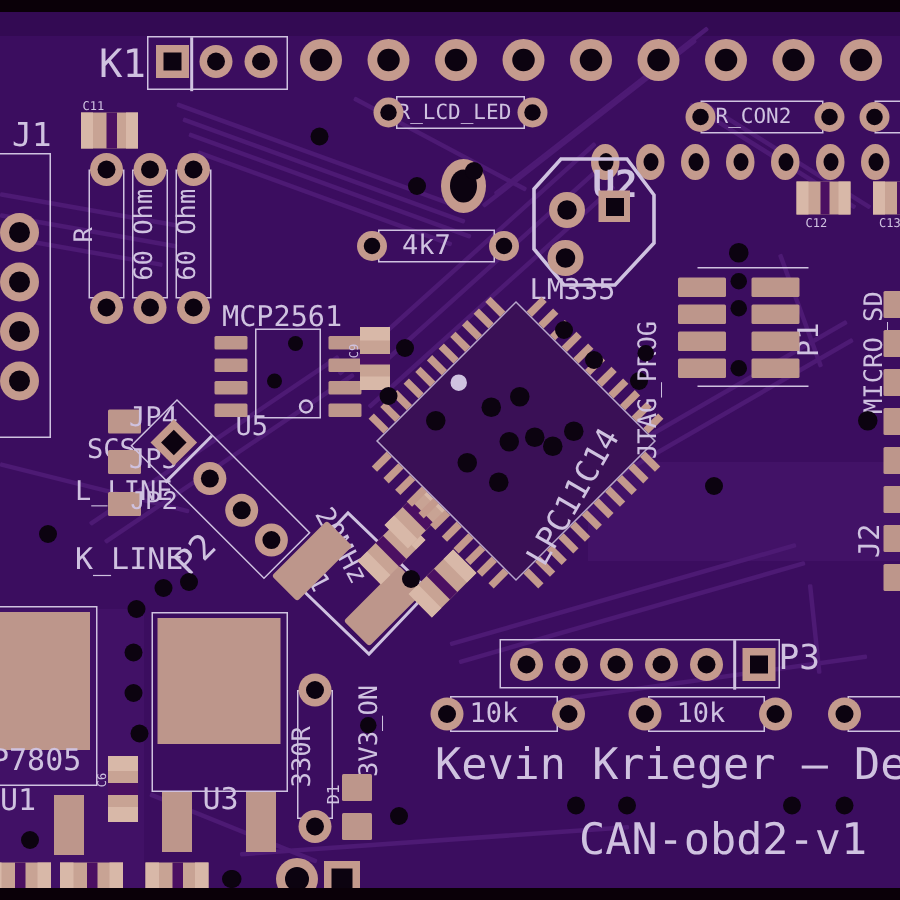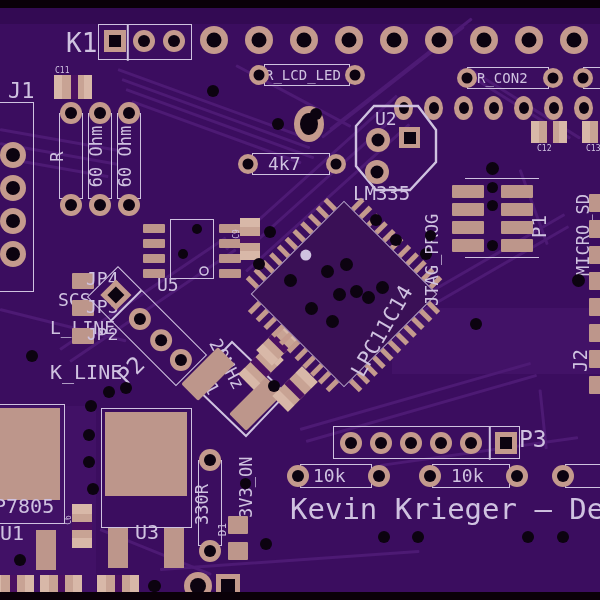--- a/index.html
+++ b/index.html
@@ -239,32 +239,33 @@
     <div class="thpad" style="left:326px;top:146px;width:20px;height:20px;">
         <i style="width:11px;height:11px;"></i>
       </div>
     <div class="thpad" style="left:294px;top:98px;width:30px;height:36px;">
         <i style="width:18px;height:22px;"></i>
       </div>
 
     <svg style="position:absolute;left:340px;top:96px;" width="100" height="92" viewBox="0 0 100 92">
       <polygon points="16,22 34,2 78,2 96,26 96,58 70,86 36,86 16,62" fill="none" stroke="#cfc2e0" stroke-width="2.4"></polygon>
     </svg>
-    <div class="silk" style="left:375px;top:102px;font-size:18px;">U2</div>
+    <div class="silk" style="left:395px;top:102px;font-size:25px;font-weight:bold;">U2</div>
     <div class="thpad" style="left:366px;top:120px;width:24px;height:24px;">
         <i style="width:13px;height:13px;"></i>
       </div>
     <div class="sqpad" style="left:399px;top:119px;width:21px;height:21px;">
         <i style="width:12px;height:12px;"></i>
       </div>
     <div class="thpad" style="left:365px;top:152px;width:24px;height:24px;">
         <i style="width:13px;height:13px;"></i>
       </div>
     <div class="silk" style="left:353px;top:176px;font-size:19px;">LM335</div>
 
+    <div class="silk" style="left:148px;top:194px;font-size:19px;">MCP2561</div>
     <div class="silkbox" style="left:170px;top:211px;width:44px;height:60px;"></div>
     <div class="silk" style="left:157px;top:268px;font-size:18px;">U5</div>
     <div class="viapad" style="left:192px;top:216px;width:10px;height:10px;"></div>
     <div class="viapad" style="left:178px;top:241px;width:10px;height:10px;"></div>
     <svg style="position:absolute;left:198px;top:257px;" width="12" height="12">
         <circle cx="6" cy="6" r="4" fill="none" stroke="#cfc2e0" stroke-width="1.6"></circle>
       </svg>
     <div>
       <div class="smd" style="left:143px;top:216px;width:22px;height:9px;"></div>
       <div class="smd" style="left:143px;top:231px;width:22px;height:9px;"></div>
@@ -545,20 +546,21 @@
     <div class="silkbox" style="left:565px;top:456px;width:78px;height:24px;"></div>
     <div class="thpad" style="left:552px;top:457px;width:22px;height:22px;">
         <i style="width:12px;height:12px;"></i>
       </div>
 
     <div class="silk" style="left:290px;top:487px;font-size:29px;">Kevin Krieger — Dece</div>
     <div class="viapad" style="left:378px;top:523px;width:12px;height:12px;"></div>
     <div class="viapad" style="left:412px;top:523px;width:12px;height:12px;"></div>
     <div class="viapad" style="left:522px;top:523px;width:12px;height:12px;"></div>
     <div class="viapad" style="left:557px;top:523px;width:12px;height:12px;"></div>
+    <div class="silk" style="left:386px;top:537px;font-size:29px;">CAN-obd2-v1</div>
 
     <div>
       <div class="viapad" style="left:26px;top:342px;width:12px;height:12px;"></div>
       <div class="viapad" style="left:85px;top:392px;width:12px;height:12px;"></div>
       <div class="viapad" style="left:83px;top:421px;width:12px;height:12px;"></div>
       <div class="viapad" style="left:83px;top:448px;width:12px;height:12px;"></div>
       <div class="viapad" style="left:87px;top:475px;width:12px;height:12px;"></div>
       <div class="viapad" style="left:103px;top:378px;width:12px;height:12px;"></div>
       <div class="viapad" style="left:120px;top:374px;width:12px;height:12px;"></div>
       <div class="viapad" style="left:38px;top:575px;width:0;height:0;"></div>

